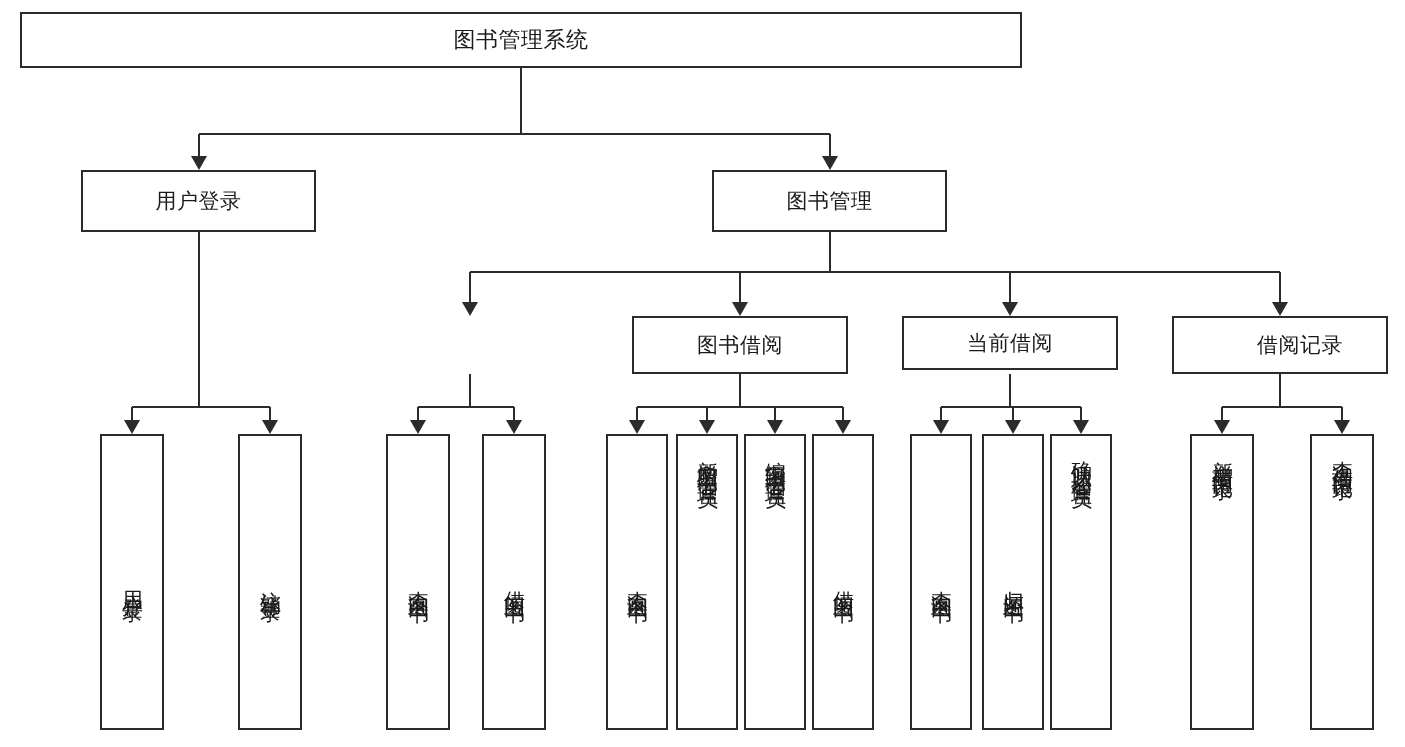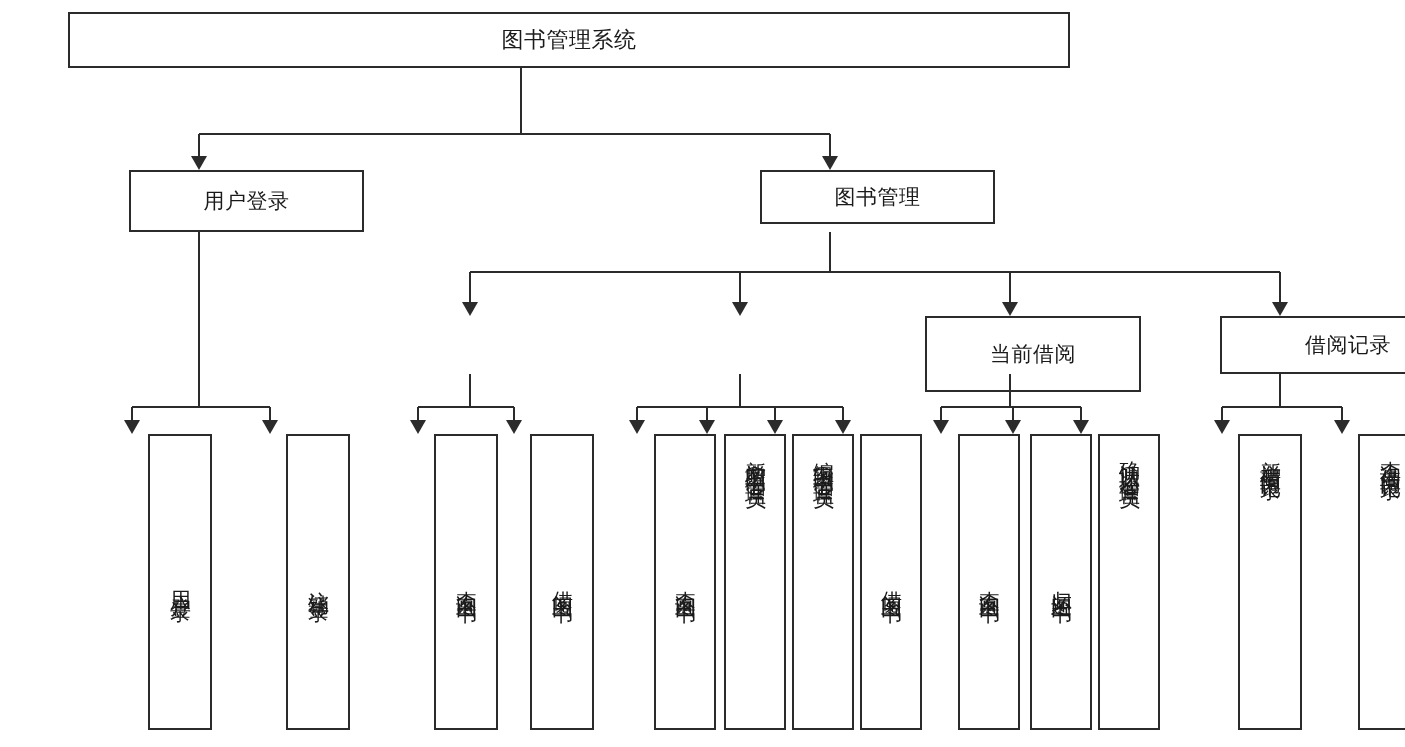--- a/index.html
+++ b/index.html
@@ -22,21 +22,20 @@
   
   .node {
     position: absolute;
     box-sizing: border-box;
     background: #ffffff;
     border: 2px solid #2b2b2b;
     display: flex;
     align-items: center;
     justify-content: center;
     color: #1a1a1a;
-    margin-left: 48px;
   }
   .node-label {
     display: block;
     text-align: center;
     line-height: 1.18;
     letter-spacing: 0.5px;
     white-space: nowrap;
   }
   
   .node.horiz .node-label {
@@ -100,25 +99,28 @@
 
 <div id="canvas">
 
   <div class="node root horiz" id="node-root" style="left: 20px; top: 12px; width: 1002px; height: 56px;">
     <span class="node-label">图书管理系统</span>
   </div>
 
   <div class="node horiz" id="node-l2-0" style="left: 81px; top: 170px; width: 235px; height: 62px;">
     <span class="node-label">用户登录</span>
   </div>
-  <div class="node horiz" id="node-l2-1" style="left: 712px; top: 170px; width: 235px; height: 54px;">
+  <div class="node horiz" id="node-l2-1" style="left: 712px; top: 170px; width: 235px; height: 62px;">
     <span class="node-label">图书管理</span>
   </div>
 
-  <div class="node horiz" id="node-l3-2" style="left: 877px; top: 316px; width: 216px; height: 76px;">
+  <div class="node horiz" id="node-l3-1" style="left: 632px; top: 316px; width: 216px; height: 58px;">
+    <span class="node-label">图书借阅</span>
+  </div>
+  <div class="node horiz" id="node-l3-2" style="left: 902px; top: 316px; width: 216px; height: 54px;">
     <span class="node-label">当前借阅</span>
   </div>
   <div class="node horiz" id="node-l3-3" style="left: 1172px; top: 316px; width: 216px; height: 58px; padding-left: 40px;">
     <span class="node-label">借阅记录</span>
   </div>
 
   <div class="node leaf center" id="node-leaf-0" style="left: 100px; top: 434px; width: 64px; height: 296px;">
     <span class="node-label">用户登录</span>
   </div>
   <div class="node leaf center" id="node-leaf-1" style="left: 238px; top: 434px; width: 64px; height: 296px;">

